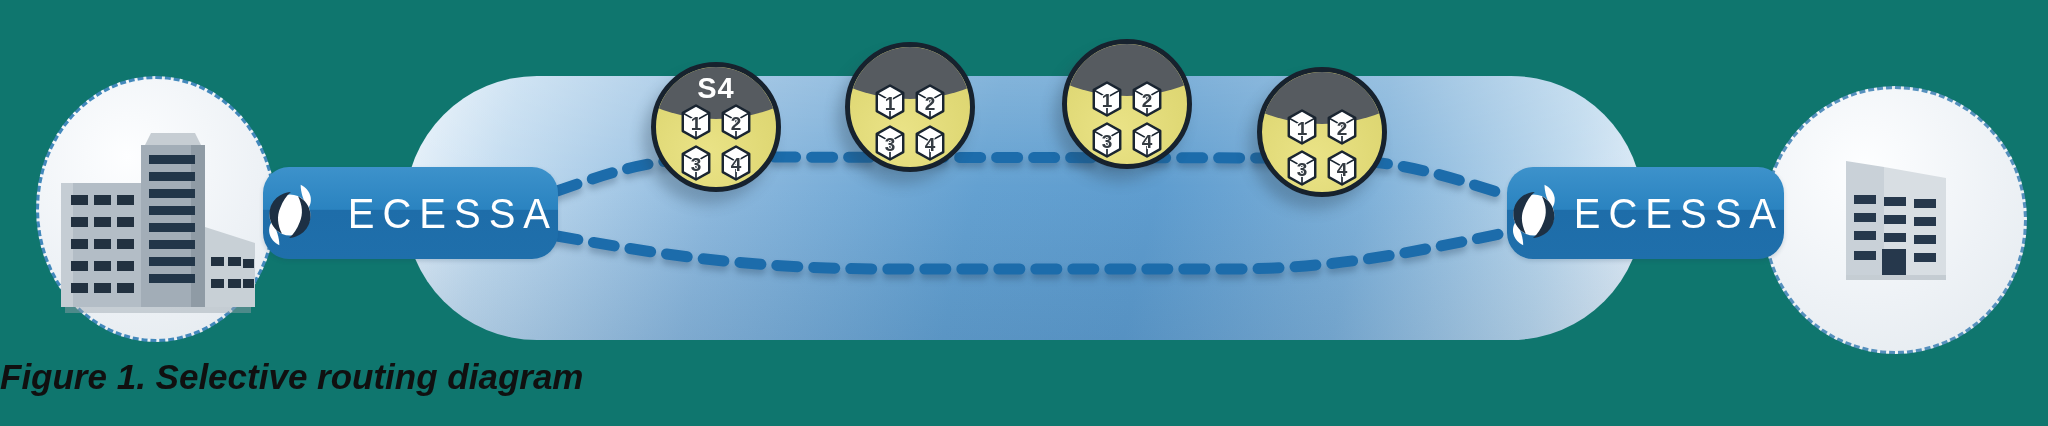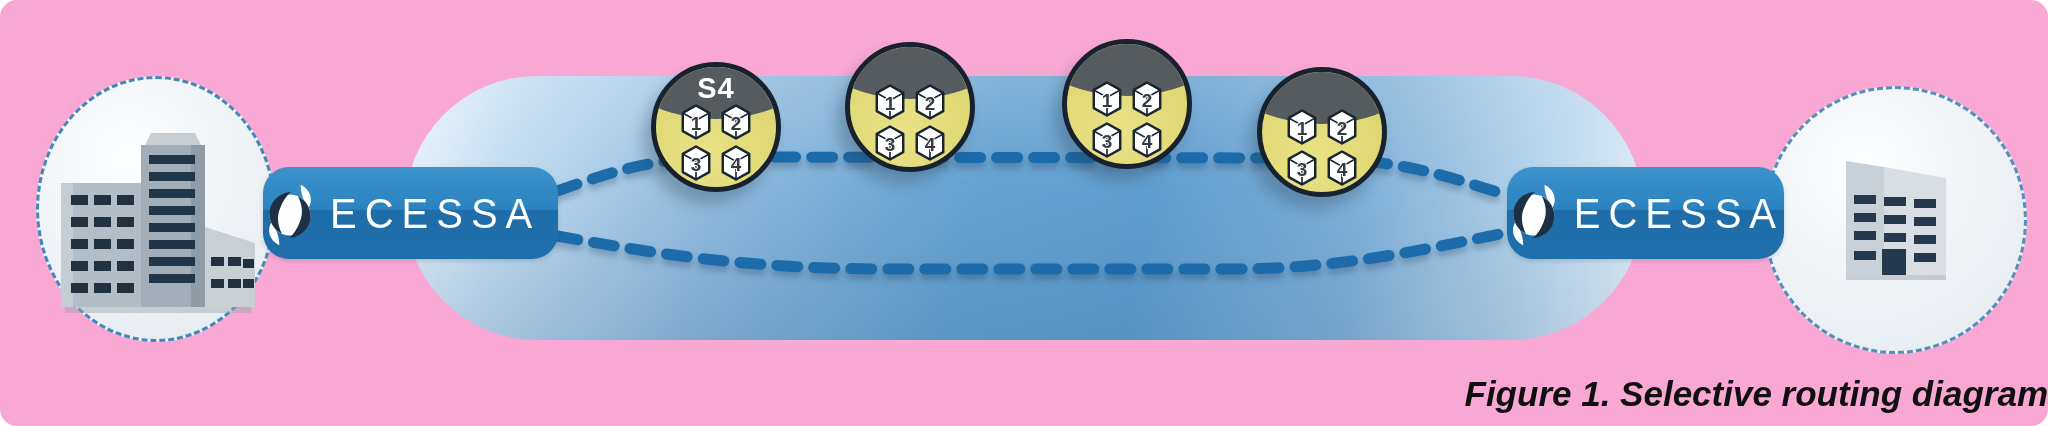--- a/index.html
+++ b/index.html
@@ -1,17 +1,17 @@
 <!DOCTYPE html>
 <html><head>
 <meta charset="utf-8">
 <style>
   html,body{margin:0;padding:0;background:#fff;}
-  #canvas{position:relative;width:2048px;height:426px;background:#f9a8d4;overflow:hidden;
-          font-family:"Liberation Sans",sans-serif;border-radius:17px;}
+  #canvas{position:relative;width:2048px;height:426px;background:#0f766e;overflow:hidden;
+          font-family:"Liberation Sans",sans-serif;}
 
   
   .site-circle{position:absolute;border:3px dashed #4288bb;border-radius:50%;
                background:radial-gradient(circle at 38% 30%, #fdfeff 0%, #eef2f6 55%, #e3e9ee 100%);}
   #site-left{left:36px;top:76px;width:234px;height:260px;}
   #site-right{left:1763px;top:86px;width:258px;height:262px;border-color:#5590bd;}
   .site-circle svg{position:absolute;}
 
   
   #cloud{position:absolute;left:405px;top:76px;width:1238px;height:264px;border-radius:132px;
@@ -20,21 +20,21 @@
            linear-gradient(103deg, #ecf4fb 0%, #c3dcf0 9%, #8db9de 26%, #64a1d1 46%, #5f9dcf 60%, #7fb1d9 76%, #bcd8ed 91%, #eaf2fa 100%);}
 
   
   #links{position:absolute;left:0;top:0;z-index:2;}
   #links path{stroke:#1c6cab;stroke-width:11;fill:none;stroke-linecap:round;
               stroke-dasharray:21 16;filter:drop-shadow(0 5px 3px rgba(25,50,75,.28));}
 
   
   .appliance{position:absolute;top:167px;height:92px;border-radius:26px;z-index:4;
              background:linear-gradient(180deg,#3d92cb 0%,#2a83c0 46%,#1e6da9 47%,#1f6fab 100%);
-             display:flex;align-items:center;justify-content:flex-start;gap:13px;
+             display:flex;align-items:center;justify-content:space-between;gap:13px;
              box-shadow:0 2px 4px rgba(30,60,90,.18);}
   #appliance-left{left:263px;width:295px;}
   #appliance-right{left:1507px;width:277px;}
   .appliance .brand{color:#ffffff;font-size:40px;letter-spacing:8px;font-weight:normal;
                     transform:scaleY(1.04);}
   .appliance svg.logo{width:54px;height:64px;margin-top:4px;}
 
   
   .node{position:absolute;width:130px;height:130px;border-radius:50%;box-sizing:border-box;
         border:5px solid #17222e;overflow:hidden;z-index:3;
@@ -47,21 +47,21 @@
   .node .cap{position:absolute;left:50%;top:-124px;transform:translateX(-50%);
              width:240px;height:176px;border-radius:50%;background:#565b60;z-index:1;}
   .node .nlabel{position:absolute;top:5px;left:0;width:100%;text-align:center;z-index:2;
                 color:#ffffff;font-size:29px;font-weight:bold;letter-spacing:1px;}
   .node .cubes{position:absolute;left:50%;top:36px;transform:translateX(-50%);z-index:3;
                display:grid;grid-template-columns:34px 34px;grid-auto-rows:38px;
                column-gap:6px;row-gap:3px;}
   .cube{width:34px;height:38px;}
 
   
-  #caption{position:absolute;left:0;top:374px;width:2048px;text-align:right;
+  #caption{position:absolute;left:0;top:357px;width:2048px;text-align:left;
            font-size:35px;font-style:italic;font-weight:bold;color:#101010;z-index:5;}
 </style>
 </head>
 <body>
 
 <div id="canvas">
 
   <div id="cloud"></div>
 
   <div id="site-left" class="site-circle">

